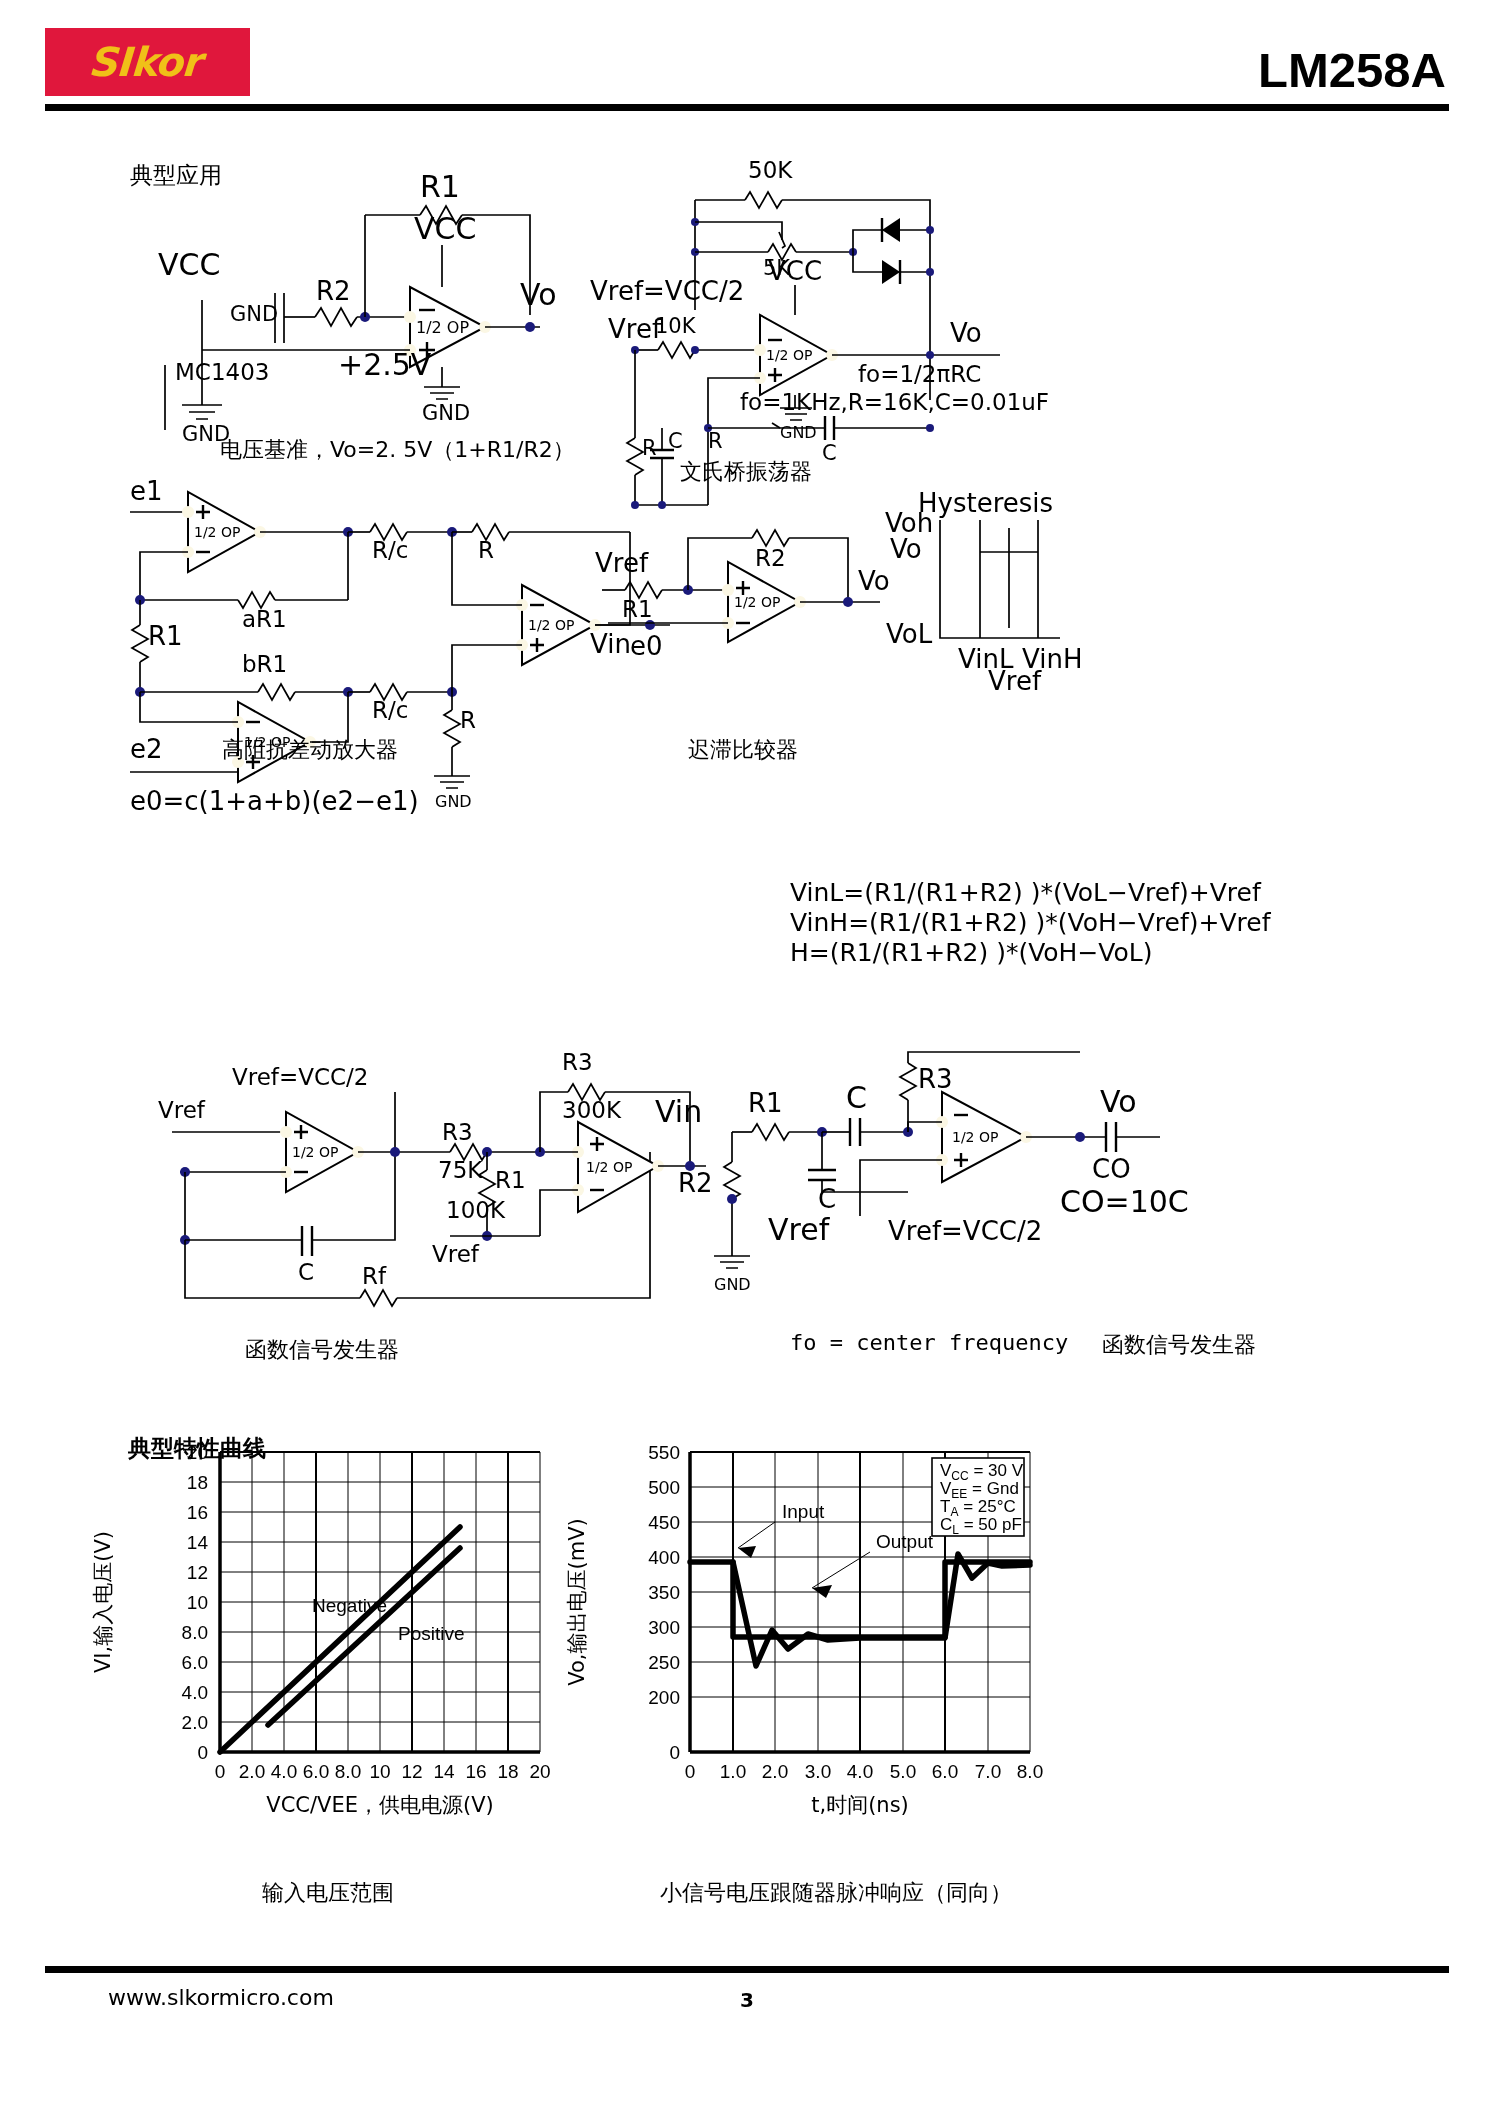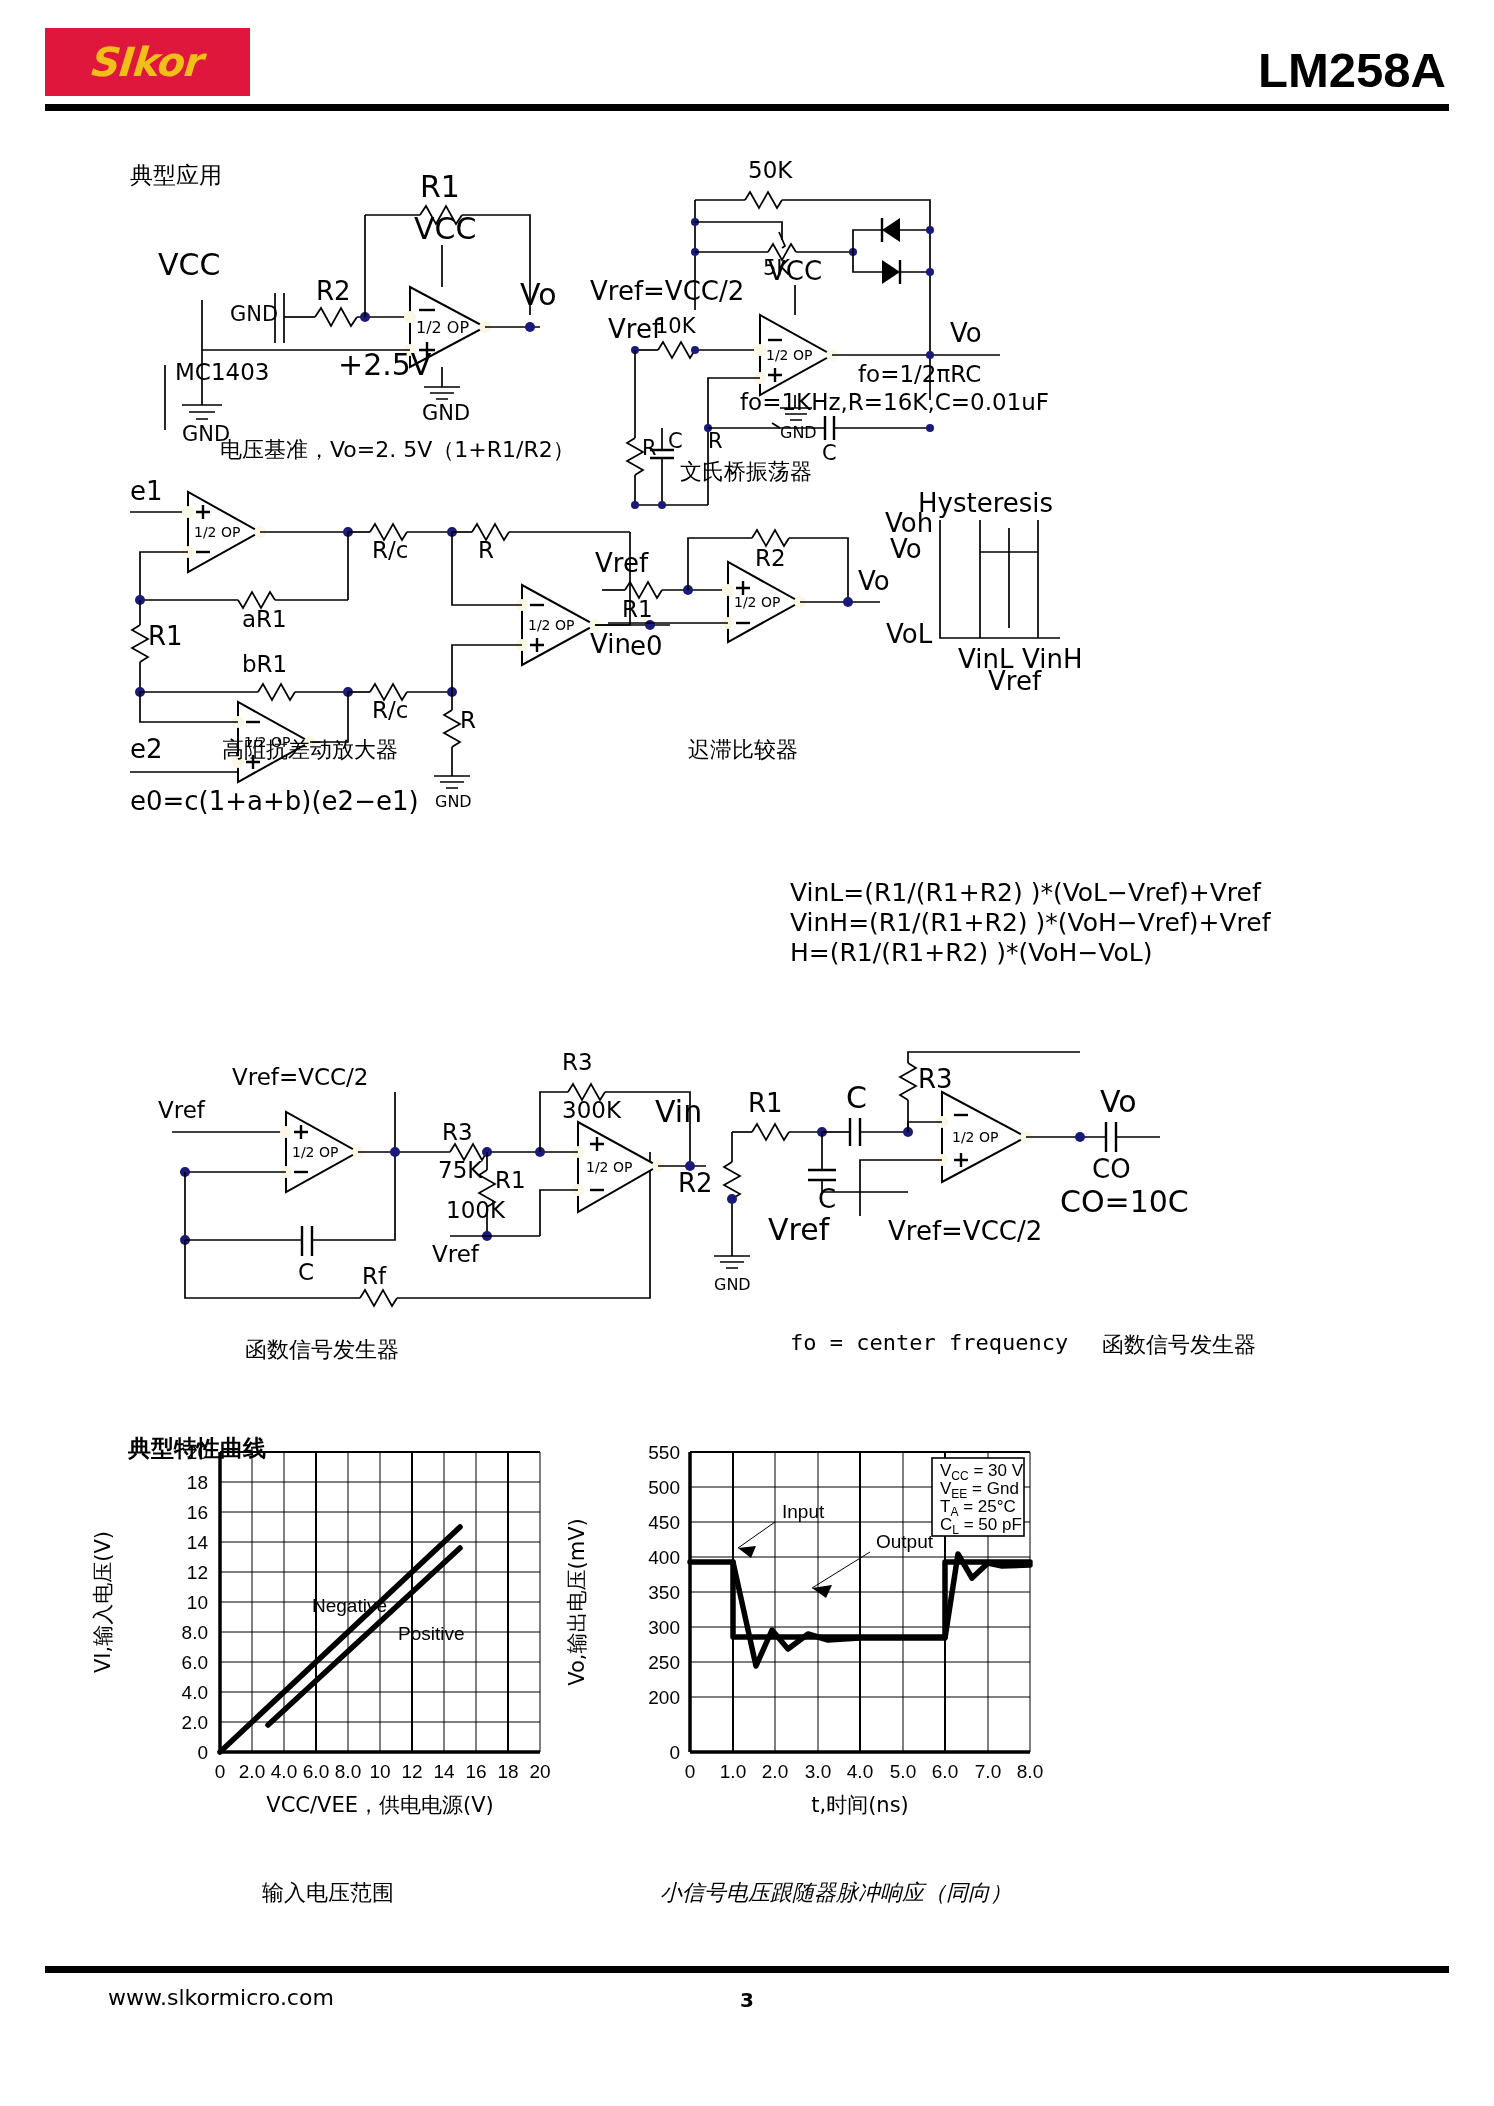--- a/index.html
+++ b/index.html
@@ -627,17 +627,17 @@
     <text class="tick-lab" x="300" y="348" text-anchor="middle">4.0</text>
     <text class="tick-lab" x="343" y="348" text-anchor="middle">5.0</text>
     <text class="tick-lab" x="385" y="348" text-anchor="middle">6.0</text>
     <text class="tick-lab" x="428" y="348" text-anchor="middle">7.0</text>
     <text class="tick-lab" x="470" y="348" text-anchor="middle">8.0</text>
   </g>
 
   <text class="ax-lab" x="24" y="172" text-anchor="middle" transform="rotate(-90 24 172)">Vo,输出电压(mV)</text>
   <text class="ax-lab" x="300" y="382" text-anchor="middle">t,时间(ns)</text>
 </svg>
-<div class="cap" style="left:660px; top:1878px;font-style:italic;">小信号电压跟随器脉冲响应（同向）</div>
+<div class="cap" style="left:660px; top:1878px;">小信号电压跟随器脉冲响应（同向）</div>
 
 <div class="footer-rule"></div>
 <div class="footer-url">www.slkormicro.com</div>
 <div class="footer-page">3</div>
 
 </body></html>

